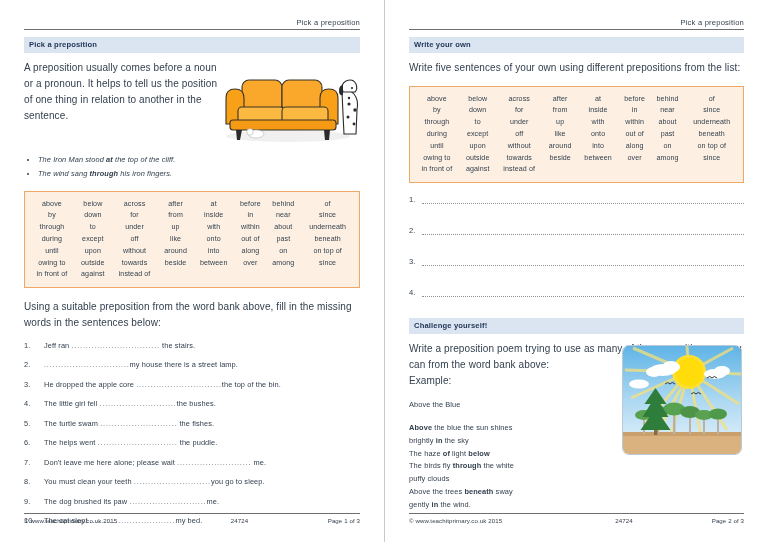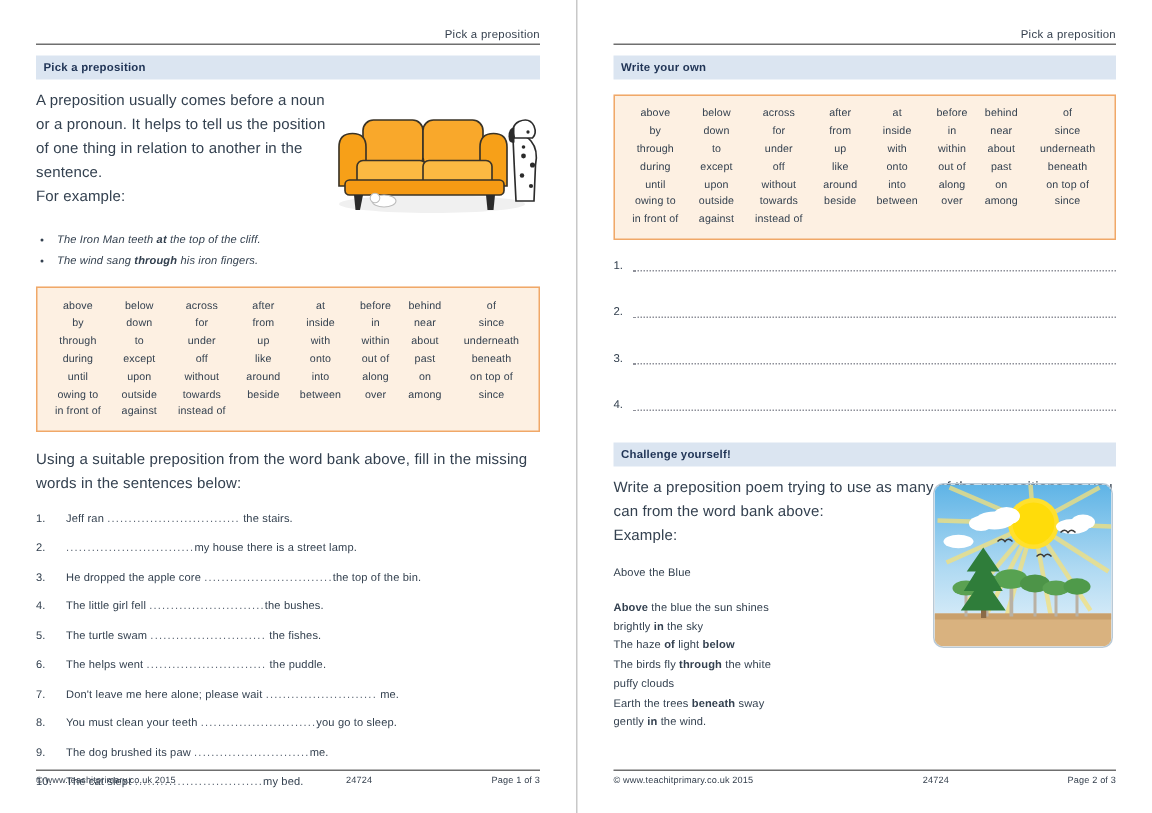--- a/index.html
+++ b/index.html
@@ -183,21 +183,20 @@
   <div class="page page-left">
 
     <div class="doc-header">Pick a preposition</div>
     <div class="header-rule"></div>
 
     <div class="sec-bar">Pick a preposition</div>
 
     <div class="intro-wrap">
       <div class="intro-text">
         <div class="body-text">A preposition usually comes before a noun or a pronoun.  It helps to tell us the position of one thing in relation to another in the sentence.</div>
-        <div class="body-text">For example:</div>
       </div>
 
       <div class="sofa-box">
         <svg width="148" height="88" viewBox="0 0 148 88" xmlns="http://www.w3.org/2000/svg">
 
           <ellipse cx="72" cy="74" rx="62" ry="6" fill="#f0f0f0"></ellipse>
 
           <rect x="26" y="18" width="40" height="32" rx="7" fill="#f9a82b" stroke="#3a3326" stroke-width="1.1"></rect>
           <rect x="66" y="18" width="40" height="32" rx="7" fill="#f9a82b" stroke="#3a3326" stroke-width="1.1"></rect>
 
@@ -224,21 +223,21 @@
           <circle cx="139" cy="48" r="1.7" fill="#2b2b2b"></circle>
           <circle cx="132" cy="55" r="1.5" fill="#2b2b2b"></circle>
           <circle cx="138" cy="62" r="1.4" fill="#2b2b2b"></circle>
           <circle cx="133" cy="36" r="1.2" fill="#2b2b2b"></circle>
         </svg>
       </div>
     </div>
 
     <ul class="bullets">
       <li>
-        <span>The Iron Man teeth </span><b>at</b><span> the top of the cliff.</span>
+        <span>The Iron Man stood </span><b>at</b><span> the top of the cliff.</span>
       </li>
       <li>
         <span>The wind sang </span><b>through</b><span> his iron fingers.</span>
       </li>
     </ul>
 
     <div class="wordbank">
       <table>
           <tbody id="wb-left">
             <tr>
@@ -370,20 +369,21 @@
     </div>
   </div>
 
   <div class="page page-right">
 
     <div class="doc-header">Pick a preposition</div>
     <div class="header-rule"></div>
 
     <div class="sec-bar">Write your own</div>
 
+    <div class="body-text">Write five sentences of your own using different prepositions from the list:</div>
 
     <div class="wordbank">
       <table>
           <tbody id="wb-right">
             <tr>
               <td>above</td>
               <td>below</td>
               <td>across</td>
               <td>after</td>
               <td>at</td>
@@ -481,21 +481,21 @@
       <div class="body-text">Example:</div>
 
       <div class="poem-area">
         <div class="poem-title">Above the Blue</div>
         <div id="poem-lines">
             <div class="poem-line"><b>Above</b><span> the blue the sun shines</span></div>
             <div class="poem-line"><span>brightly </span><b>in</b><span> the sky</span></div>
             <div class="poem-line"><span>The haze </span><b>of</b><span> light </span><b>below</b></div>
             <div class="poem-line"><span>The birds fly </span><b>through</b><span> the white</span></div>
             <div class="poem-line"><span>puffy clouds</span></div>
-            <div class="poem-line"><span>Earth the trees </span><b>beneath</b><span> sway</span></div>
+            <div class="poem-line"><span>Above the trees </span><b>beneath</b><span> sway</span></div>
             <div class="poem-line"><span>gently </span><b>in</b><span> the wind.</span></div>
           </div>
       </div>
 
       <div class="scene-box">
         <svg width="118" height="108" viewBox="0 0 118 108" xmlns="http://www.w3.org/2000/svg">
           <defs>
             <linearGradient id="sky" x1="0" y1="0" x2="0" y2="1">
               <stop offset="0%" stop-color="#5fb4e6"></stop>
               <stop offset="60%" stop-color="#aed9f2"></stop>

